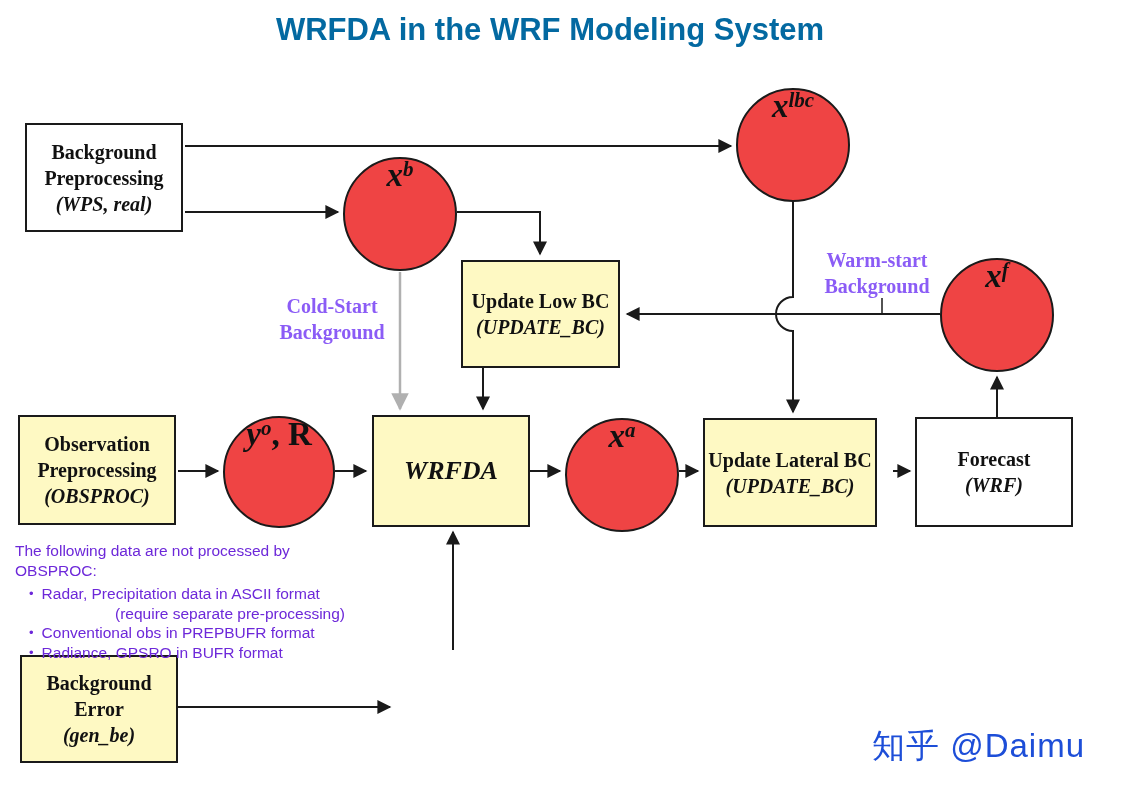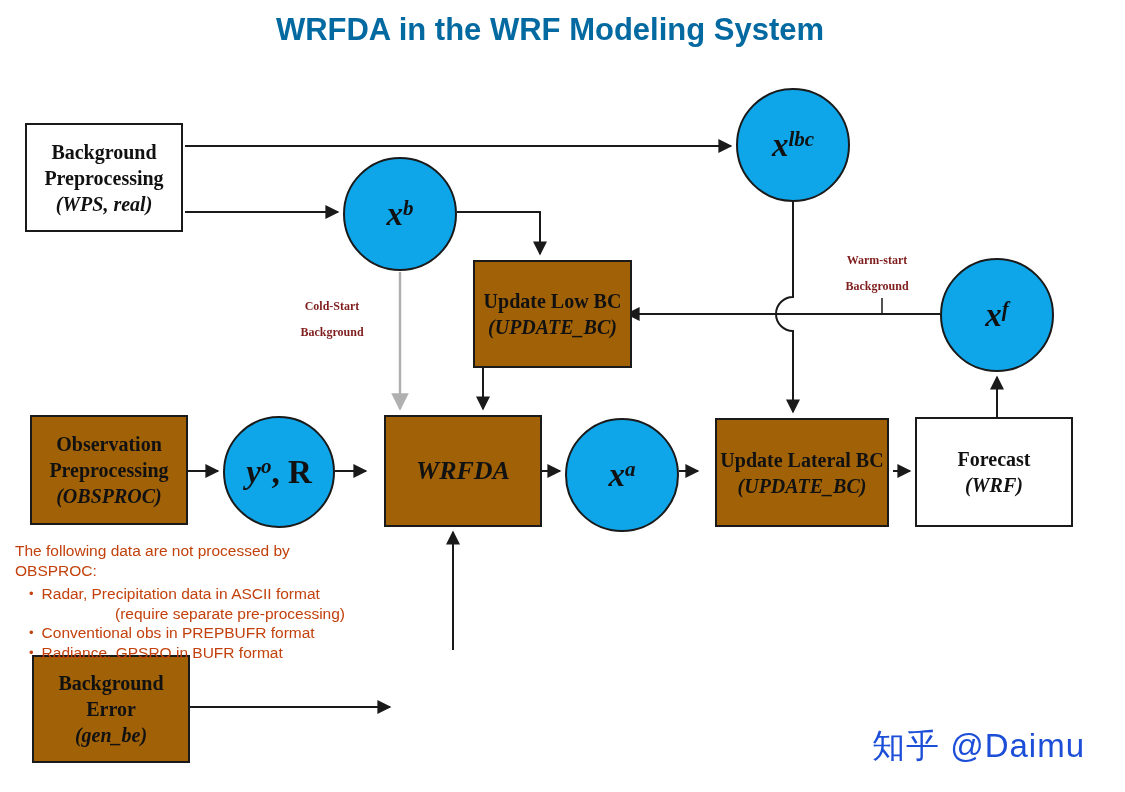--- a/index.html
+++ b/index.html
@@ -32,56 +32,56 @@
     background: #ffffff;
     display: flex;
     flex-direction: column;
     align-items: center;
     justify-content: center;
     text-align: center;
     font-weight: bold;
     font-size: 20px;
     line-height: 26px;
   }
-  .box.cyan { background: #a16207; margin-left: 12px; }
+  .box.cyan { background: #fef9c3; }
   .it { font-style: italic; text-align: right; }
 
   .circle {
     position: absolute;
     border: 2px solid #1a1a1a;
     border-radius: 50%;
-    background: #0ea5e9;
+    background: #ef4444;
     display: flex;
-    align-items: center;
+    align-items: flex-start;
     justify-content: center;
   }
   .math { font-weight: bold; font-style: italic; font-size: 33px; line-height: 1; }
   .math sup { font-size: 21px; vertical-align: 10px; line-height: 0; }
   .math sub { font-size: 21px; vertical-align: -7px; line-height: 0; }
   .upright { font-style: normal; }
   .math .upright { font-style: normal; }
 
   .flow-label {
     position: absolute;
     text-align: center;
     font-weight: bold;
-    font-size: 12px;
+    font-size: 20px;
     line-height: 26px;
-    color: #7f1d1d;
+    color: #8b5cf6;
   }
 
   .notes {
     position: absolute;
     left: 15px;
     top: 541px;
     width: 340px;
     font-family: "Liberation Sans", sans-serif;
     font-size: 15.5px;
     line-height: 19.5px;
-    color: #c2410c;
+    color: #6d28d9;
   }
   .notes-heading { margin-bottom: 4px; }
   .bullet-row { display: flex; margin-left: 14px; }
   .bullet-glyph { margin-right: 8px; font-size: 13px; }
   .bullet-sub { margin-left: 100px; }
 
   .watermark {
     position: absolute;
     left: 872px;
     top: 724px;

